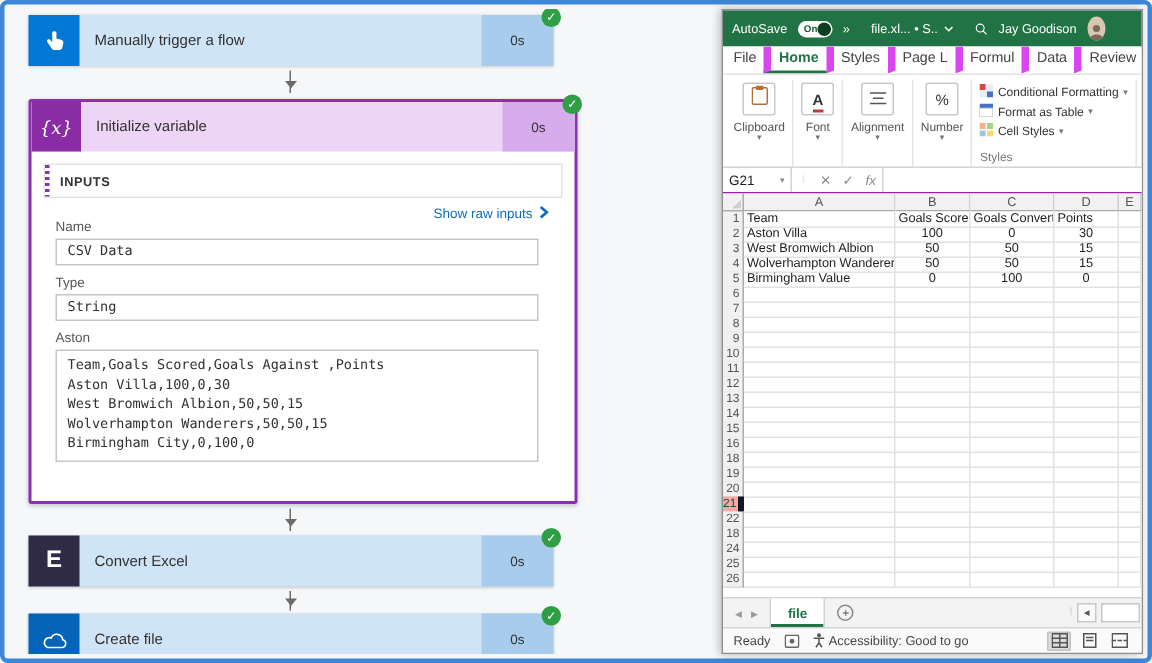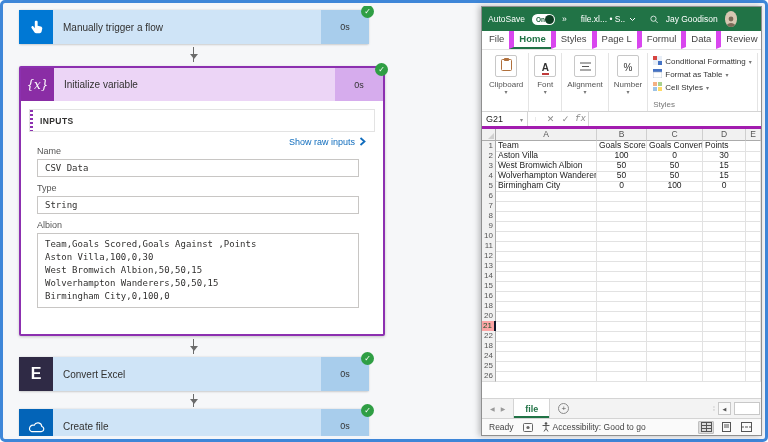--- a/index.html
+++ b/index.html
@@ -72,39 +72,39 @@
             align-items:stretch; padding:3px 2px 0; overflow:hidden; white-space:nowrap; }
   .rgroup { display:flex; flex-direction:column; align-items:center; padding:2px 5px 1px; border-right:1px solid #e4e4e4; }
   .rbtn { width:22px; height:22px; border:1px solid #c8c8c8; border-radius:2px; background:#fff;
           display:flex; align-items:center; justify-content:center; }
   .rlabel { font-size:8px; color:#555; margin-top:3px; }
   .rchev { font-size:6px; color:#777; line-height:6px; }
   .stylesgroup { display:flex; flex-direction:column; padding:2px 5px 1px; border-right:1px solid #e4e4e4; }
   .styleitem { display:flex; align-items:center; gap:3px; font-size:8px; color:#333; height:13px; }
   .styleslabel { margin-top:auto; font-size:8px; color:#777; padding-bottom:1px; }
 
-  .fbar { height:17px; flex:none; display:flex; align-items:stretch; border-bottom:3px solid #a21caf;
+  .fbar { height:17px; flex:none; display:flex; align-items:stretch; border-bottom:1px solid #a21caf;
           background:#fff; font-size:9px; color:#555; }
   .namebox { width:46px; border-right:1px solid #d4d4d4; display:flex; align-items:center; padding:0 4px; }
   .namebox .nbv { flex:1; color:#222; }
   .fbtn { width:15px; display:flex; align-items:center; justify-content:center; color:#8a8a8a; }
-  .fx { font-family:Liberation Mono, monospace; font-style:italic; font-size:9px; }
+  .fx { font-family:Liberation Sans, sans-serif; font-style:italic; font-size:9px; }
   .finput { flex:1; border-left:1px solid #d4d4d4; background:#fff; }
 
   .colheads, .grow { display:grid; grid-template-columns:14px 101px 50px 56px 43px 1fr; }
   .colheads { height:12px; flex:none; }
   .ch { background:#f1f1f1; border-right:1px solid #cfcfcf; border-bottom:1px solid #ababab;
         font-size:8.5px; color:#555; text-align:center; line-height:11px; }
   .corner { background:#f1f1f1; border-right:1px solid #ababab; border-bottom:1px solid #ababab; position:relative; }
   .corner::after { content:""; position:absolute; right:1px; bottom:1px; border-left:6px solid transparent; border-bottom:6px solid #cfcfcf; }
   .gridrows { flex:1; overflow:hidden; background:#fff; }
   .grow { height:10px; }
   .rh { background:#f1f1f1; border-right:1px solid #ababab; border-bottom:1px solid #dcdcdc;
         font-size:8px; color:#555; text-align:right; padding-right:2px; line-height:10px; }
-  .rh.sel { background:#fca5a5; color:#14502c; border-right:2px solid #0f172a; }
+  .rh.sel { background:#fca5a5; color:#14502c; border-right:4px solid #0f172a; }
   .cell { border-right:1px solid #e2e2e2; border-bottom:1px solid #e2e2e2; font-size:8.5px; color:#222;
           line-height:9.5px; padding:0 2px; white-space:nowrap; overflow:hidden; }
   .cell.num { text-align:center; }
 
   .tabbar { height:20px; flex:none; display:flex; align-items:stretch; background:#f3f3f3; border-top:1px solid #d4d4d4; font-size:9px; }
   .navarr { display:flex; align-items:center; gap:6px; padding:0 8px; color:#9a9a9a; font-size:6px; }
   .sheettab { background:#fff; color:#217346; font-weight:bold; display:flex; align-items:center; padding:0 11px;
               border-left:1px solid #d4d4d4; border-right:1px solid #d4d4d4; box-shadow:inset 0 -2px 0 #217346; }
   .addsheet { display:flex; align-items:center; padding:0 8px; }
   .addsheet span { width:11px; height:11px; border:1px solid #8a8a8a; border-radius:50%; color:#555;
@@ -157,21 +157,21 @@
               <path d="M1.5 1l4 3.5-4 3.5" stroke="#0f6cbd" stroke-width="1.8" fill="none"></path>
             </svg>
         </span>
       </div>
 
       <div class="fields">
         <div class="flabel">Name</div>
         <div class="fbox">CSV Data</div>
         <div class="flabel">Type</div>
         <div class="fbox">String</div>
-        <div class="flabel">Albion</div>
+        <div class="flabel">Aston</div>
         <div class="vbox">
             <pre id="csv-value">Team,Goals Scored,Goals Against ,Points
 Aston Villa,100,0,30
 West Bromwich Albion,50,50,15
 Wolverhampton Wanderers,50,50,15
 Birmingham City,0,100,0</pre>
           </div>
       </div>
     </div>
 
@@ -368,21 +368,21 @@
         <div class="grow">
           <div class="rh">4</div>
           <div class="cell">Wolverhampton Wanderers</div>
           <div class="cell num">50</div>
           <div class="cell num">50</div>
           <div class="cell num">15</div>
           <div class="cell"></div>
         </div>
         <div class="grow">
           <div class="rh">5</div>
-          <div class="cell">Birmingham City</div>
+          <div class="cell">Birmingham Value</div>
           <div class="cell num">0</div>
           <div class="cell num">100</div>
           <div class="cell num">0</div>
           <div class="cell"></div>
         </div>
         <div class="grow">
           <div class="rh">6</div>
           <div class="cell"></div>
           <div class="cell"></div>
           <div class="cell"></div>
@@ -464,20 +464,28 @@
         <div class="grow">
           <div class="rh">16</div>
           <div class="cell"></div>
           <div class="cell"></div>
           <div class="cell"></div>
           <div class="cell"></div>
           <div class="cell"></div>
         </div>
         <div class="grow">
           <div class="rh">18</div>
+          <div class="cell"></div>
+          <div class="cell"></div>
+          <div class="cell"></div>
+          <div class="cell"></div>
+          <div class="cell"></div>
+        </div>
+        <div class="grow">
+          <div class="rh">19</div>
           <div class="cell"></div>
           <div class="cell"></div>
           <div class="cell"></div>
           <div class="cell"></div>
           <div class="cell"></div>
         </div>
         <div class="grow">
           <div class="rh">20</div>
           <div class="cell"></div>
           <div class="cell"></div>

